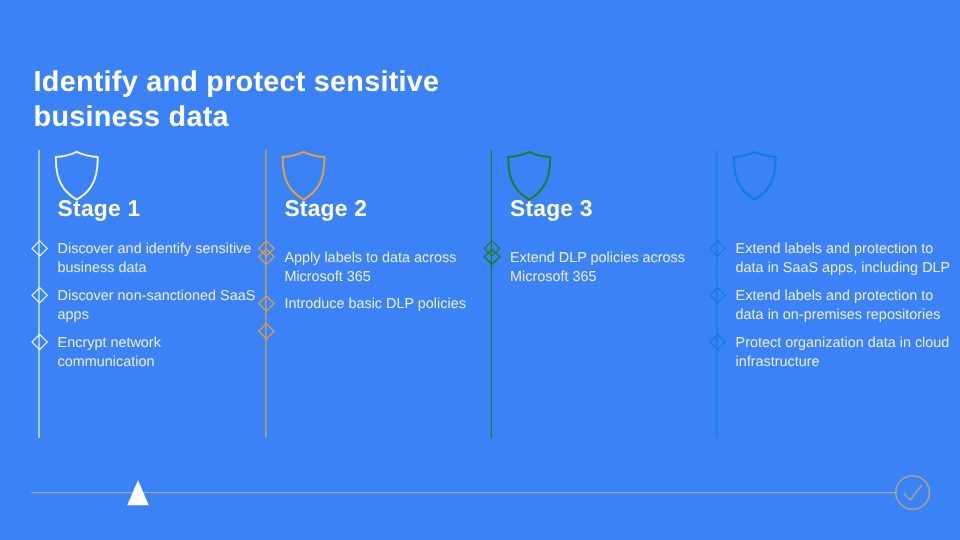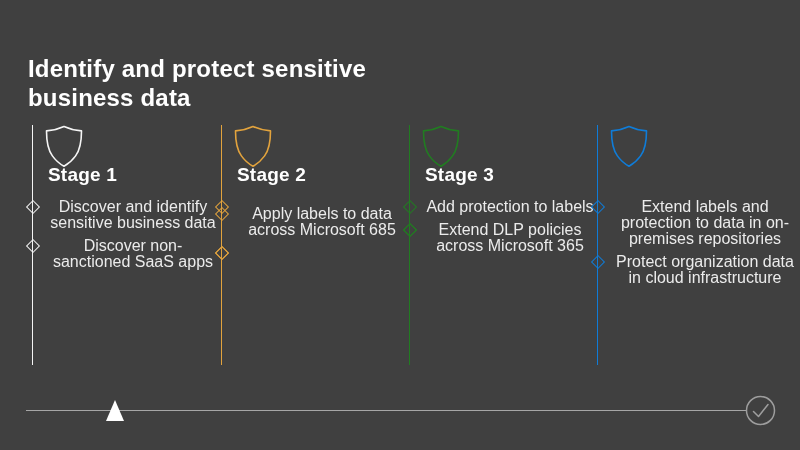--- a/index.html
+++ b/index.html
@@ -6,124 +6,132 @@
   .slide{
     position:relative;width:800px;height:450px;overflow:hidden;
     background:#2D2D2D;
     font-family:"Liberation Sans","DejaVu Sans",sans-serif;
   }
   .title{
     position:absolute;left:28px;top:38px;width:370px;
     color:#FFFFFF;font-size:24px;line-height:29px;font-weight:700;
     letter-spacing:.2px;
   }
-  .stage-col{position:absolute;top:118px;width:200px;height:262px;text-align:center;}
+  .stage-col{position:absolute;top:118px;width:200px;height:262px;}
   .col-1{left:25px;}
   .col-2{left:214px;}
   .col-3{left:402px;}
   .col-4{left:590px;}
   .vline{position:absolute;left:7px;top:7px;width:1px;height:240px;}
   .shield{position:absolute;left:20px;top:7px;}
   .stage-label{
     position:absolute;left:23px;top:46px;margin:0;
     color:#FFFFFF;font-size:19px;font-weight:700;letter-spacing:.2px;
   }
   .bullets{
     position:absolute;left:23px;top:81px;width:170px;
     margin:0;padding:0;list-style:none;
   }
   .col-4 .bullets{width:184px;}
-  .bullet{position:relative;margin:0 0 7px 0;color:#EBEBEB;font-size:16px;line-height:16px;}
+  .bullet{position:relative;margin:0 0 7px 0;color:#EBEBEB;font-size:12px;line-height:16px;}
   .diamond{
     position:absolute;left:-20px;top:3px;width:8px;height:8px;
     border:1.5px solid #F5F5F5;transform:rotate(45deg);background:transparent;
   }
   .timeline-line{position:absolute;left:26px;top:410px;width:720px;height:1px;background:#A6A6A6;}
   .tl-triangle{
     position:absolute;left:106px;top:400px;width:0;height:0;
     border-left:9px solid transparent;border-right:9px solid transparent;
     border-bottom:21px solid #FFFFFF;
   }
   .tl-check{position:absolute;left:745px;top:395px;}
 </style>
 </head>
 <body>
 
-<div class="slide" style="background-color: #404040;">
+<div class="slide" style="background-color: #3b82f6;">
 
   <h1 class="title">Identify and protect sensitive business data</h1>
 
   <div class="stage-col col-1">
     <div class="vline" style="background-color: rgb(245, 245, 245);"></div>
     <svg class="shield" width="38" height="43" viewBox="0 0 38 43">
       <path d="M19 1.5 C14.2 3.7 8.2 5.3 1.5 5.9 C1.5 15.2 2.6 24.2 7.4 30.9 C10.9 35.8 15.4 39.3 19 41.3 C22.6 39.3 27.1 35.8 30.6 30.9 C35.4 24.2 36.5 15.2 36.5 5.9 C29.8 5.3 23.8 3.7 19 1.5 Z" fill="none" stroke-width="1.6" stroke-linejoin="round" stroke="#F5F5F5"></path>
     </svg>
     <h2 class="stage-label">Stage 1</h2>
     <ul class="bullets">
       <li class="bullet">
         <span class="diamond" style="border-color: rgb(245, 245, 245);"></span>
         <span>Discover and identify sensitive business data</span>
       </li>
       <li class="bullet">
         <span class="diamond" style="border-color: rgb(245, 245, 245);"></span>
         <span>Discover non-sanctioned SaaS apps</span>
       </li>
+      <li class="bullet">
+        <span class="diamond" style="border-color: rgb(245, 245, 245);"></span>
+        <span>Encrypt network communication</span>
+      </li>
     </ul>
   </div>
 
   <div class="stage-col col-2">
     <div class="vline" style="background-color: rgb(226, 163, 61);"></div>
     <svg class="shield" width="38" height="43" viewBox="0 0 38 43">
       <path d="M19 1.5 C14.2 3.7 8.2 5.3 1.5 5.9 C1.5 15.2 2.6 24.2 7.4 30.9 C10.9 35.8 15.4 39.3 19 41.3 C22.6 39.3 27.1 35.8 30.6 30.9 C35.4 24.2 36.5 15.2 36.5 5.9 C29.8 5.3 23.8 3.7 19 1.5 Z" fill="none" stroke-width="1.6" stroke-linejoin="round" stroke="#E2A33D"></path>
     </svg>
     <h2 class="stage-label">Stage 2</h2>
     <ul class="bullets">
       <li class="bullet">
         <span class="diamond" style="border-color: rgb(226, 163, 61);"></span>
       </li>
       <li class="bullet">
         <span class="diamond" style="border-color: rgb(226, 163, 61);"></span>
-        <span>Apply labels to data across Microsoft 685</span>
+        <span>Apply labels to data across Microsoft 365</span>
       </li>
       <li class="bullet">
         <span class="diamond" style="border-color: rgb(226, 163, 61);"></span>
+        <span>Introduce basic DLP policies</span>
       </li>
       <li class="bullet">
         <span class="diamond" style="border-color: rgb(226, 163, 61);"></span>
       </li>
     </ul>
   </div>
 
   <div class="stage-col col-3">
     <div class="vline" style="background-color: rgb(33, 124, 33);"></div>
     <svg class="shield" width="38" height="43" viewBox="0 0 38 43">
       <path d="M19 1.5 C14.2 3.7 8.2 5.3 1.5 5.9 C1.5 15.2 2.6 24.2 7.4 30.9 C10.9 35.8 15.4 39.3 19 41.3 C22.6 39.3 27.1 35.8 30.6 30.9 C35.4 24.2 36.5 15.2 36.5 5.9 C29.8 5.3 23.8 3.7 19 1.5 Z" fill="none" stroke-width="1.6" stroke-linejoin="round" stroke="#217C21"></path>
     </svg>
     <h2 class="stage-label">Stage 3</h2>
     <ul class="bullets">
       <li class="bullet">
         <span class="diamond" style="border-color: rgb(33, 124, 33);"></span>
-        <span>Add protection to labels</span>
       </li>
       <li class="bullet">
         <span class="diamond" style="border-color: rgb(33, 124, 33);"></span>
       </li>
       <li class="bullet">
         <span class="diamond" style="border-color: rgb(33, 124, 33);"></span>
         <span>Extend DLP policies across Microsoft 365</span>
       </li>
     </ul>
   </div>
 
   <div class="stage-col col-4">
     <div class="vline" style="background-color: rgb(15, 124, 216);"></div>
     <svg class="shield" width="38" height="43" viewBox="0 0 38 43">
       <path d="M19 1.5 C14.2 3.7 8.2 5.3 1.5 5.9 C1.5 15.2 2.6 24.2 7.4 30.9 C10.9 35.8 15.4 39.3 19 41.3 C22.6 39.3 27.1 35.8 30.6 30.9 C35.4 24.2 36.5 15.2 36.5 5.9 C29.8 5.3 23.8 3.7 19 1.5 Z" fill="none" stroke-width="1.6" stroke-linejoin="round" stroke="#0F7CD8"></path>
     </svg>
     <ul class="bullets">
+      <li class="bullet">
+        <span class="diamond" style="border-color: rgb(15, 124, 216);"></span>
+        <span>Extend labels and protection to data in SaaS apps, including DLP</span>
+      </li>
       <li class="bullet">
         <span class="diamond" style="border-color: rgb(15, 124, 216);"></span>
         <span>Extend labels and protection to data in on-premises repositories</span>
       </li>
       <li class="bullet">
         <span class="diamond" style="border-color: rgb(15, 124, 216);"></span>
         <span>Protect organization data in cloud infrastructure</span>
       </li>
     </ul>
   </div>

